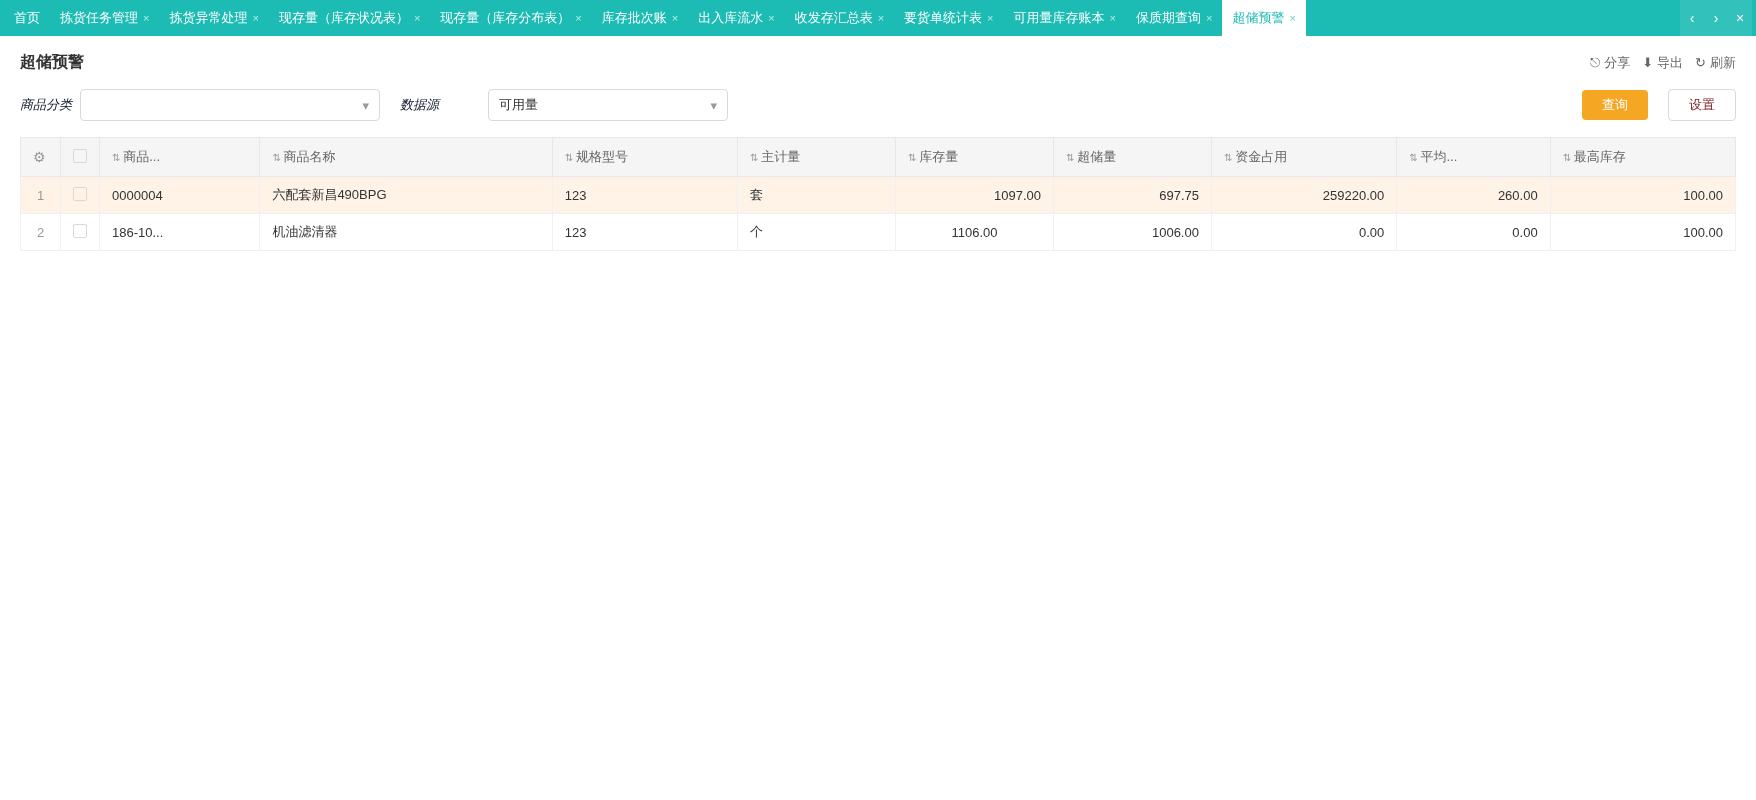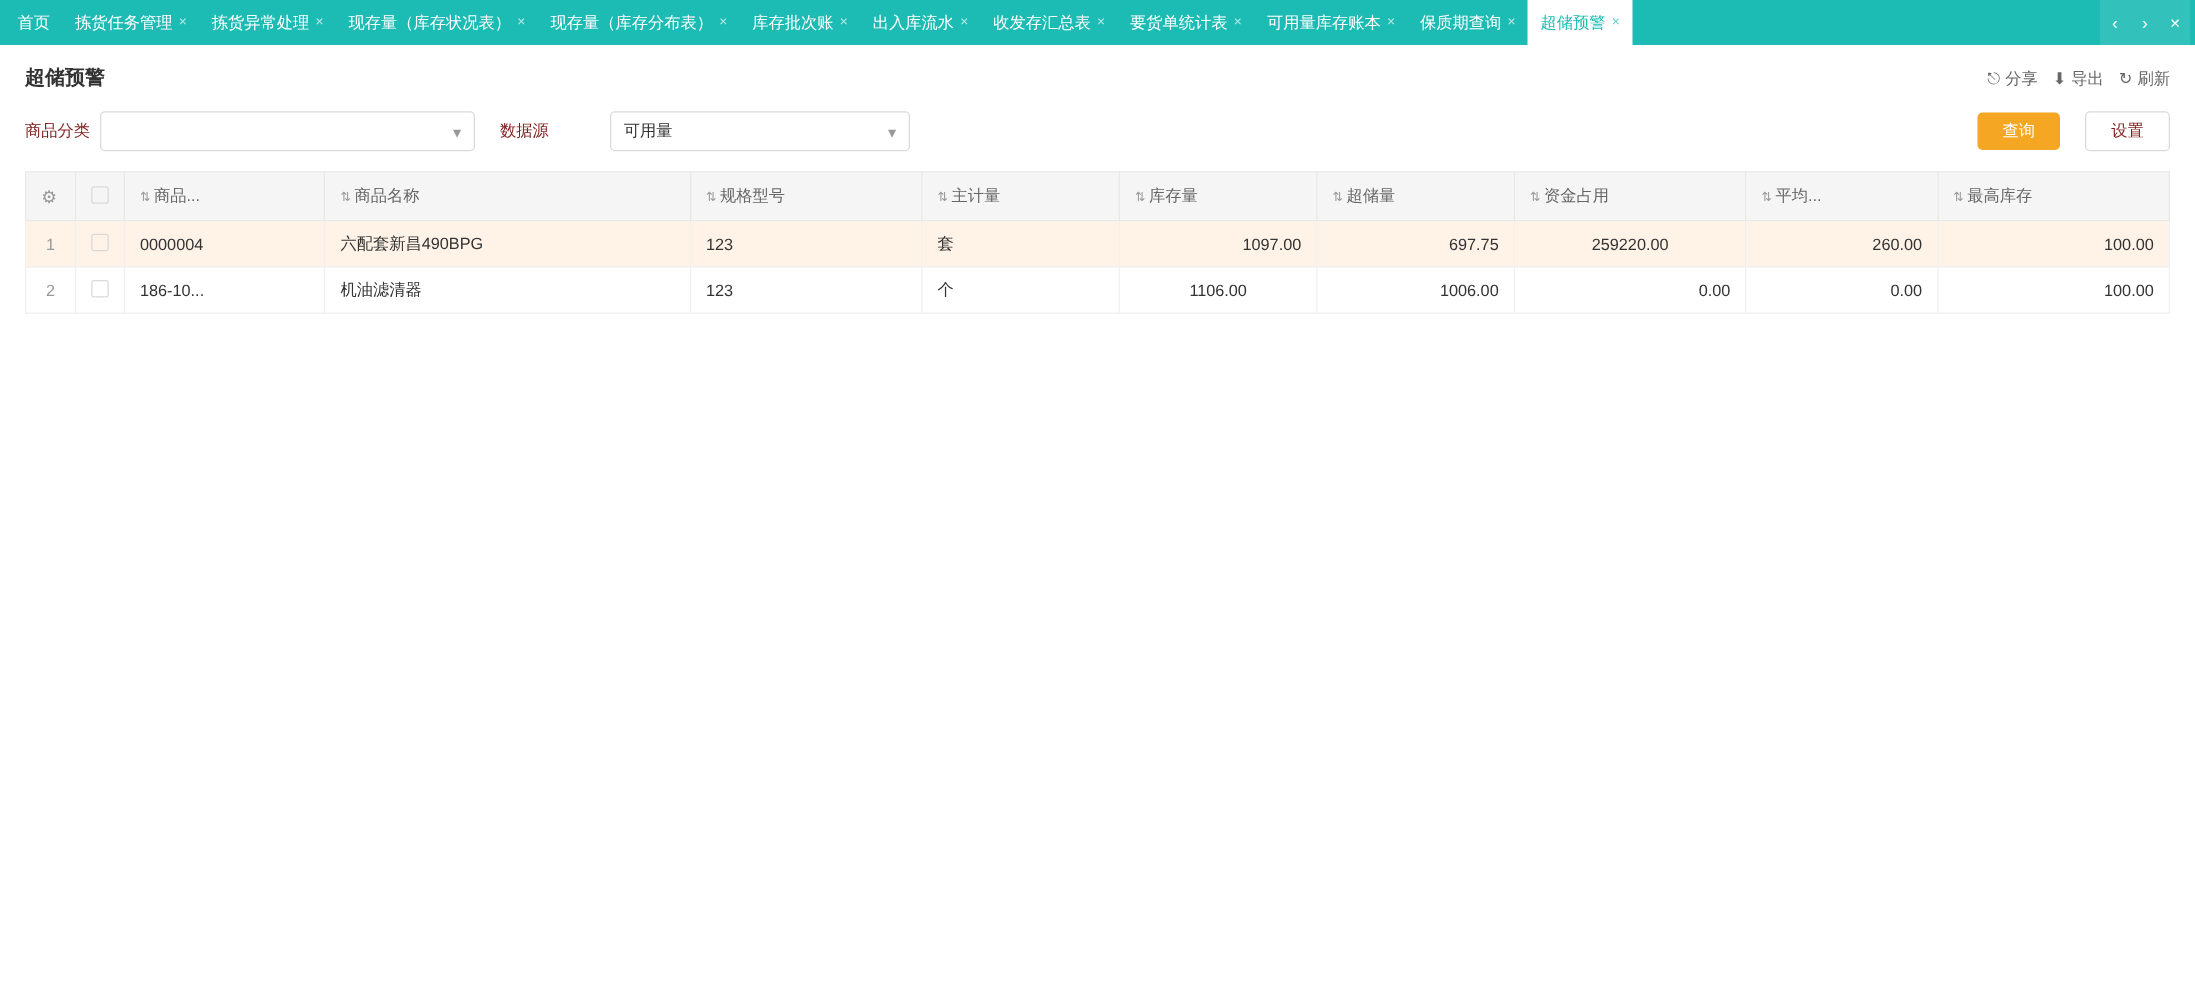--- a/index.html
+++ b/index.html
@@ -91,23 +91,24 @@
       align-items: center;
       gap: 20px;
       margin-bottom: 16px;
     }
     .filter-group {
       display: flex;
       align-items: center;
       gap: 8px;
     }
     .filter-label {
-      color: #7f1d1d;
+      color: #0f172a;
       font-size: 13px;
       white-space: nowrap;
+      font-style: italic;
     }
     .filter-select {
       width: 300px;
       height: 32px;
       border: 1px solid #d9d9d9;
       border-radius: 4px;
       padding: 0 10px;
       display: flex;
       align-items: center;
       justify-content: space-between;
@@ -342,21 +343,21 @@
       <td class="row-num">1</td>
       <td class="checkbox-cell">
         <span class="checkbox"></span>
       </td>
       <td>0000004</td>
       <td>六配套新昌490BPG</td>
       <td>123</td>
       <td>套</td>
       <td style="text-align:right;">1097.00</td>
       <td style="text-align:right;">697.75</td>
-      <td style="text-align:center;">259220.00</td>
+      <td style="text-align:right;">259220.00</td>
       <td style="text-align:right;">260.00</td>
       <td style="text-align:right;">100.00</td>
     </tr>
         <tr>
       <td class="row-num">2</td>
       <td class="checkbox-cell">
         <span class="checkbox"></span>
       </td>
       <td>186-10...</td>
       <td>机油滤清器</td>

